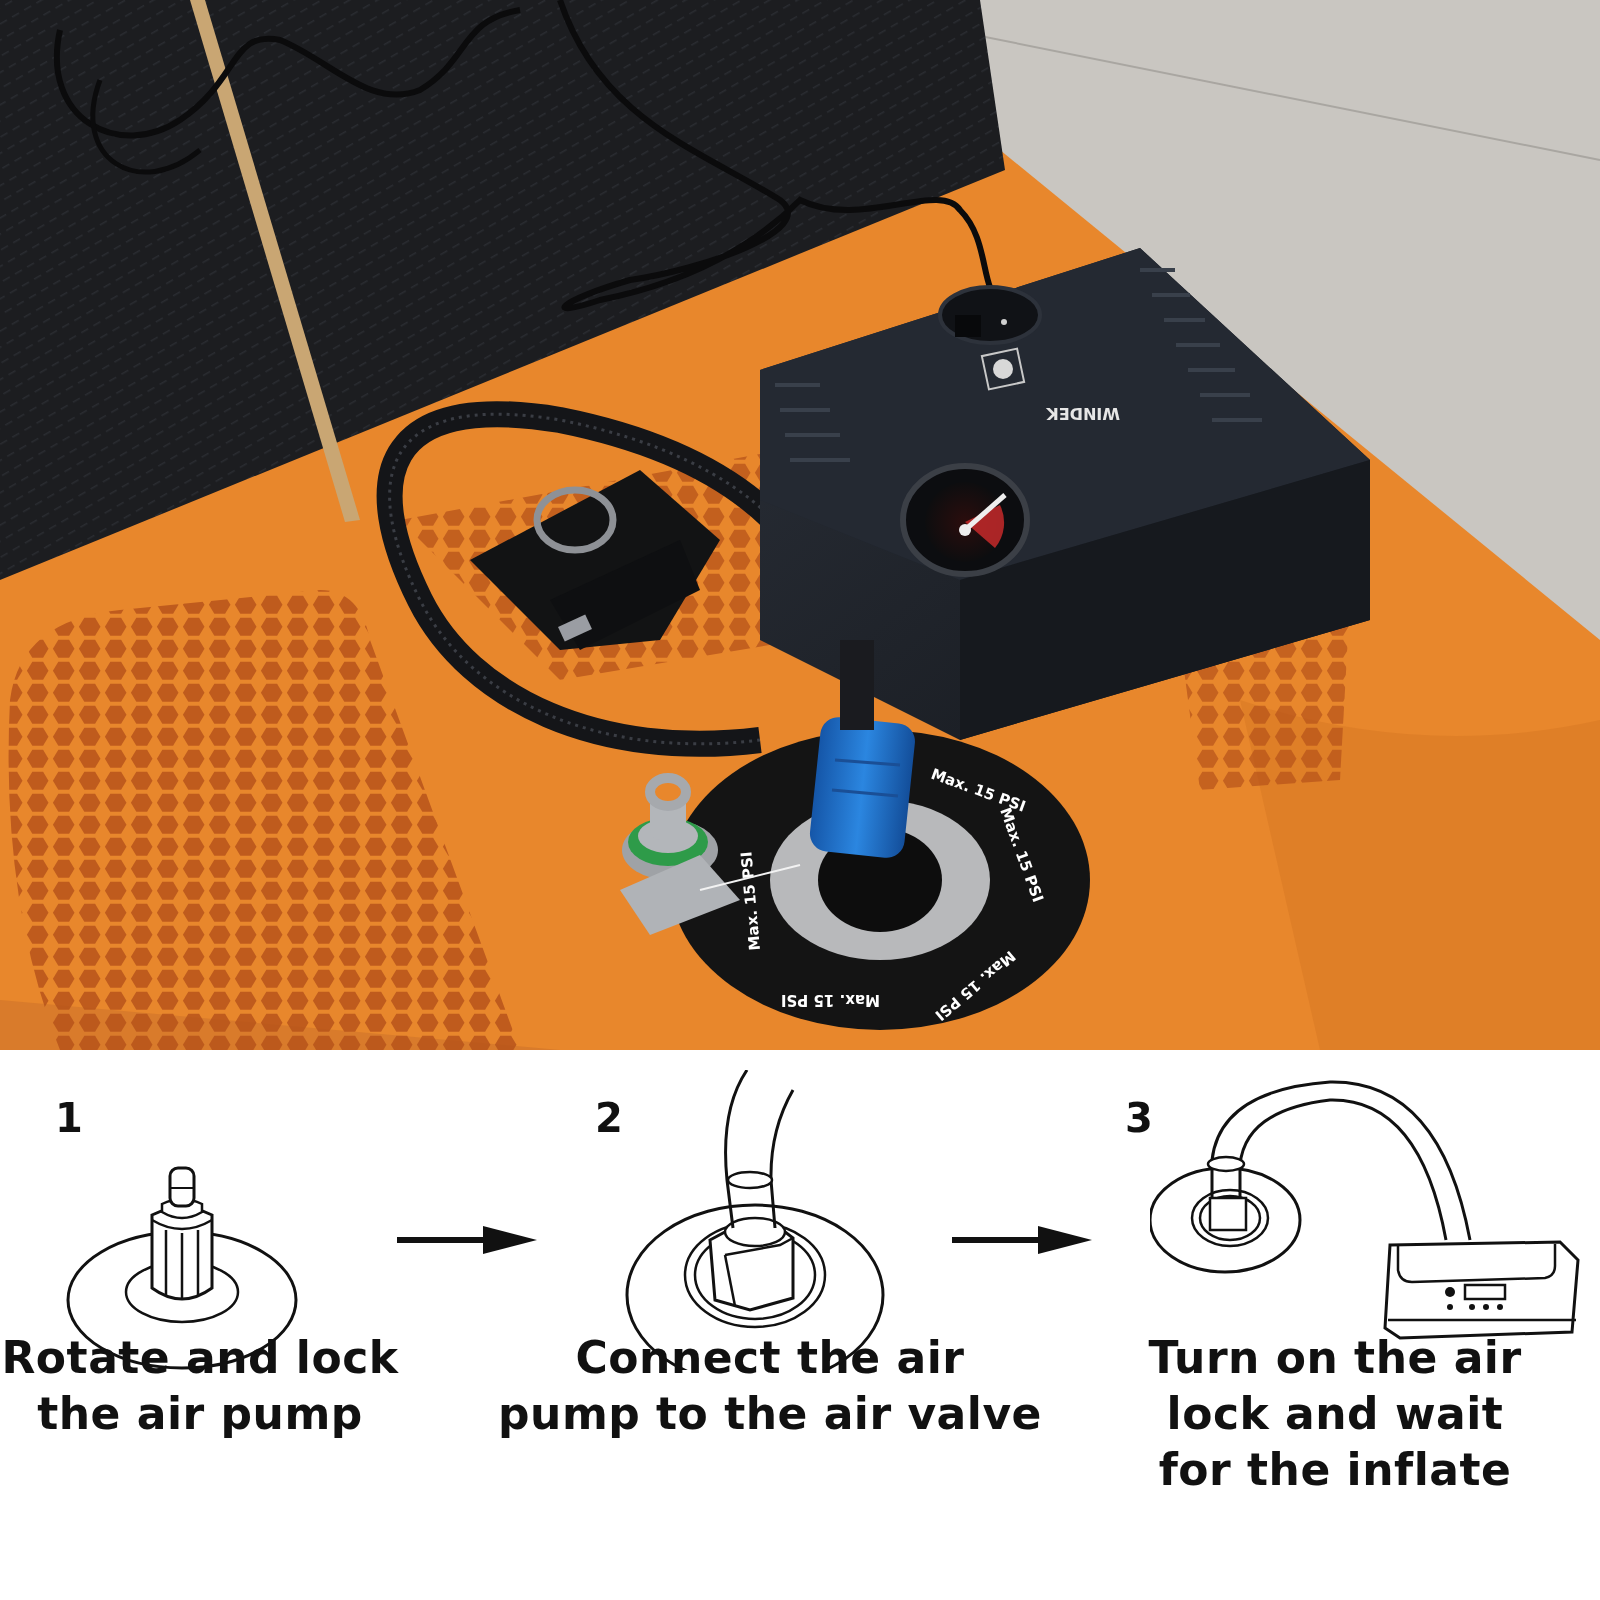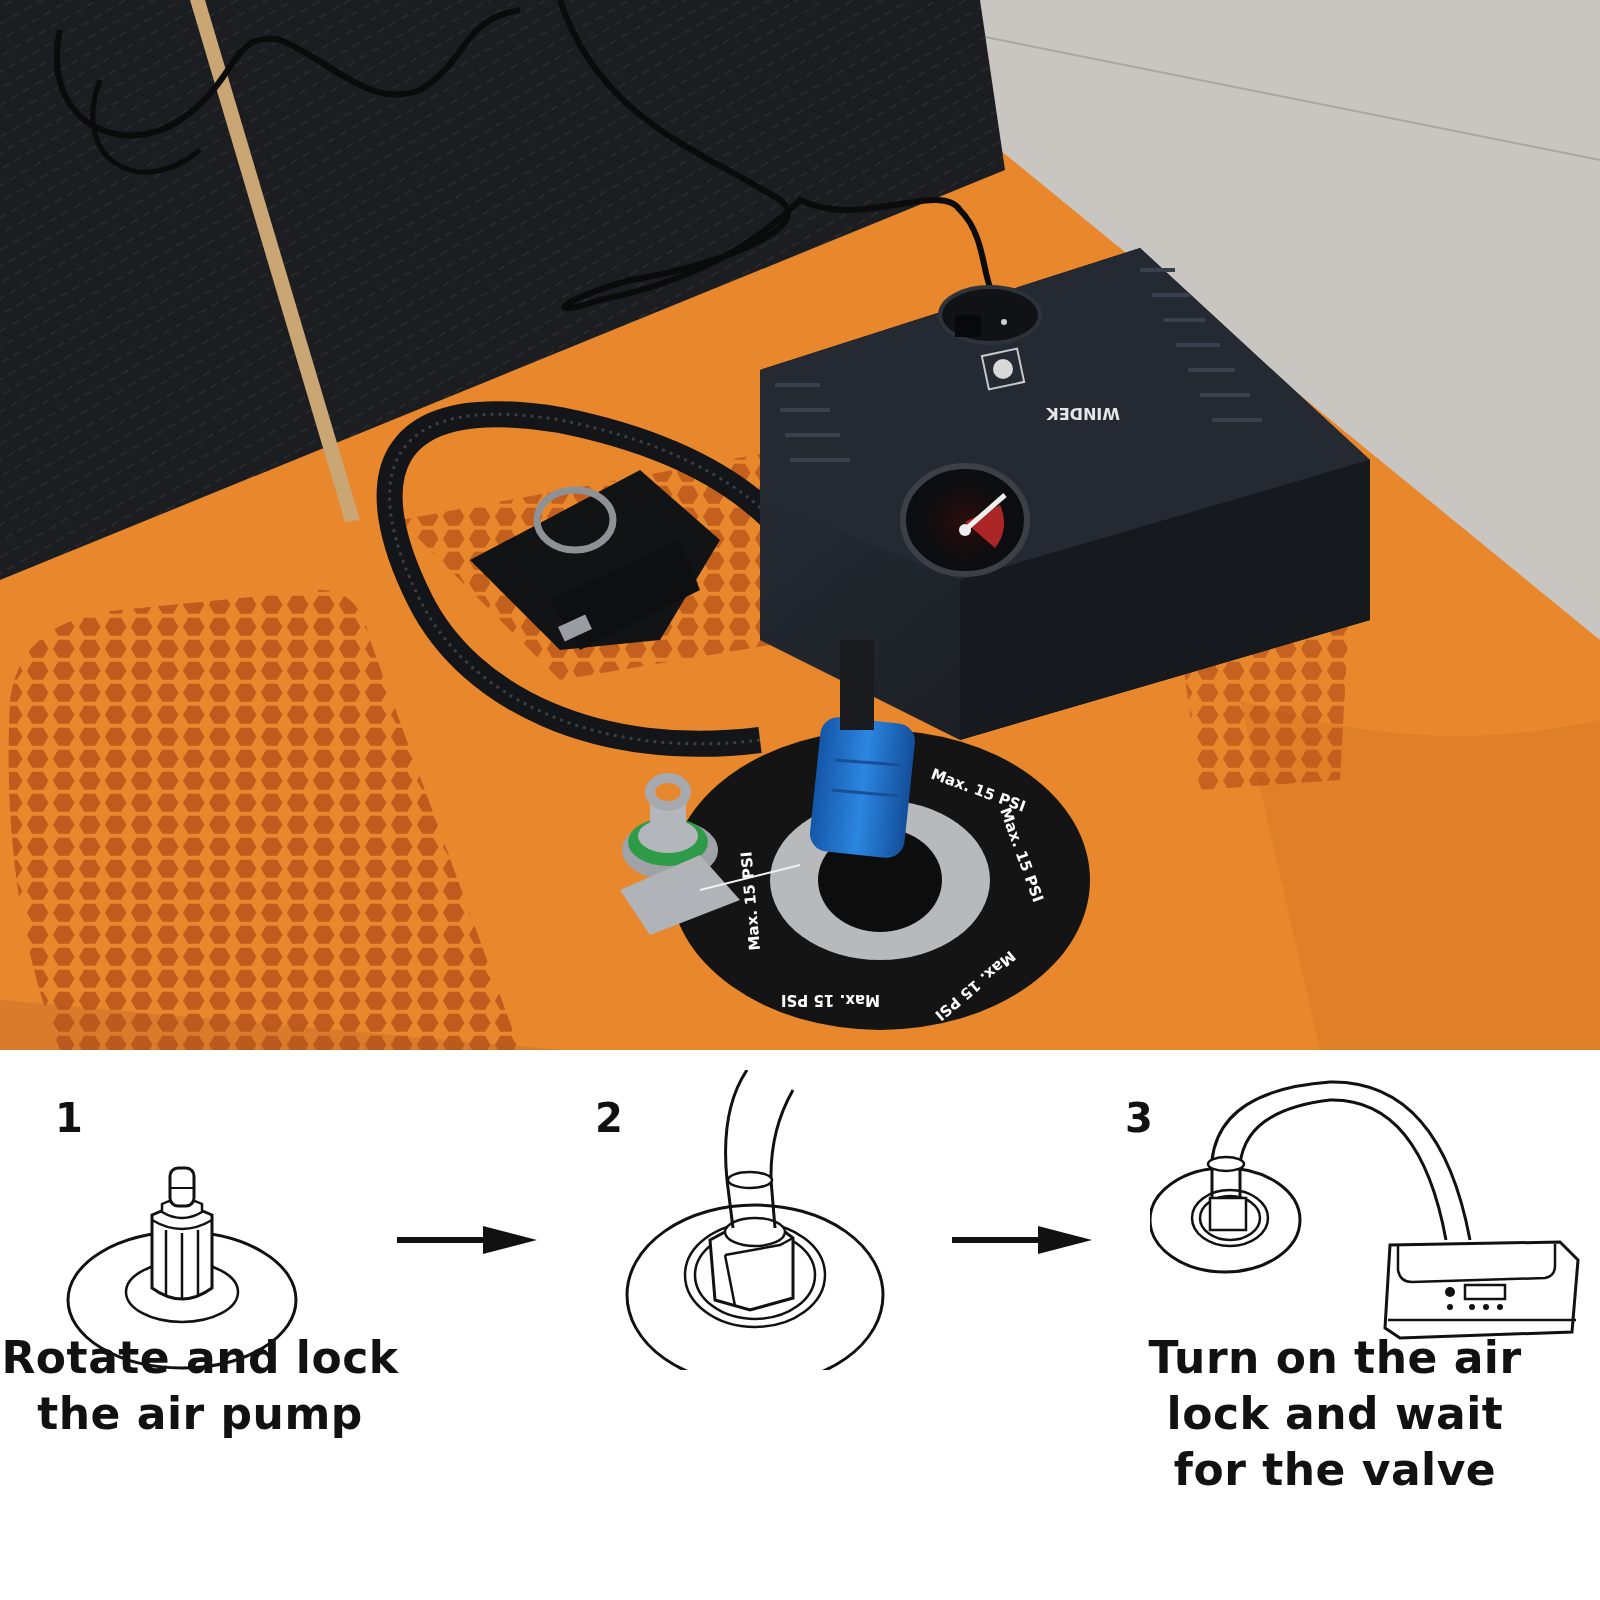--- a/index.html
+++ b/index.html
@@ -164,20 +164,24 @@
     <ellipse cx="140" cy="225" rx="128" ry="90" fill="none" stroke="#111" stroke-width="3"></ellipse>
     <ellipse cx="140" cy="205" rx="70" ry="52" fill="none" stroke="#111" stroke-width="2.5"></ellipse>
     <ellipse cx="140" cy="205" rx="60" ry="44" fill="none" stroke="#111" stroke-width="2.5"></ellipse>
     <path d="M95,170 L110,162 L165,158 L178,168 L178,228 L135,240 L100,230 Z" fill="#fff" stroke="#111" stroke-width="3"></path>
     <path d="M110,185 L165,175 L178,168" fill="none" stroke="#111" stroke-width="2.5"></path>
     <line x1="110" y1="185" x2="120" y2="236" stroke="#111" stroke-width="2.5"></line>
     <ellipse cx="140" cy="162" rx="30" ry="14" fill="#fff" stroke="#111" stroke-width="2.5"></ellipse>
     <path d="M118,158 L112,110 Q105,40 132,0 M160,158 L156,110 Q155,60 178,20" fill="none" stroke="#111" stroke-width="3"></path>
     <ellipse cx="135" cy="110" rx="22" ry="8" fill="#fff" stroke="#111" stroke-width="2.5"></ellipse>
   </svg>
+  <div class="step-caption" style="left:480px; top:280px; width:580px;">
+    <span>Connect the air</span>
+    <span>pump to the air valve</span>
+  </div>
 
   <svg class="arrow" style="left:950px; top:170px;" width="145" height="40" viewBox="0 0 145 40">
     <line x1="2" y1="20" x2="90" y2="20" stroke="#111" stroke-width="6"></line>
     <polygon points="88,6 142,20 88,34" fill="#111"></polygon>
   </svg>
 
   <div class="step-num" style="left:1125px; top:48px;">3</div>
   <svg class="illus" style="left:1150px; top:20px;" width="450" height="300" viewBox="0 0 450 300">
     <ellipse cx="75" cy="150" rx="75" ry="52" fill="none" stroke="#111" stroke-width="3"></ellipse>
     <ellipse cx="80" cy="148" rx="38" ry="28" fill="none" stroke="#111" stroke-width="2.5"></ellipse>
@@ -191,15 +195,15 @@
     <circle cx="300" cy="222" r="5" fill="#111"></circle>
     <rect x="315" y="215" width="40" height="14" fill="none" stroke="#111" stroke-width="2.5"></rect>
     <circle cx="300" cy="237" r="3" fill="#111"></circle>
     <circle cx="322" cy="237" r="3" fill="#111"></circle>
     <circle cx="336" cy="237" r="3" fill="#111"></circle>
     <circle cx="350" cy="237" r="3" fill="#111"></circle>
   </svg>
   <div class="step-caption" style="left:1110px; top:280px; width:450px;">
     <span>Turn on the air</span>
     <span>lock and wait</span>
-    <span>for the valve</span>
+    <span>for the inflate</span>
   </div>
 </div>
 
 </body></html>

